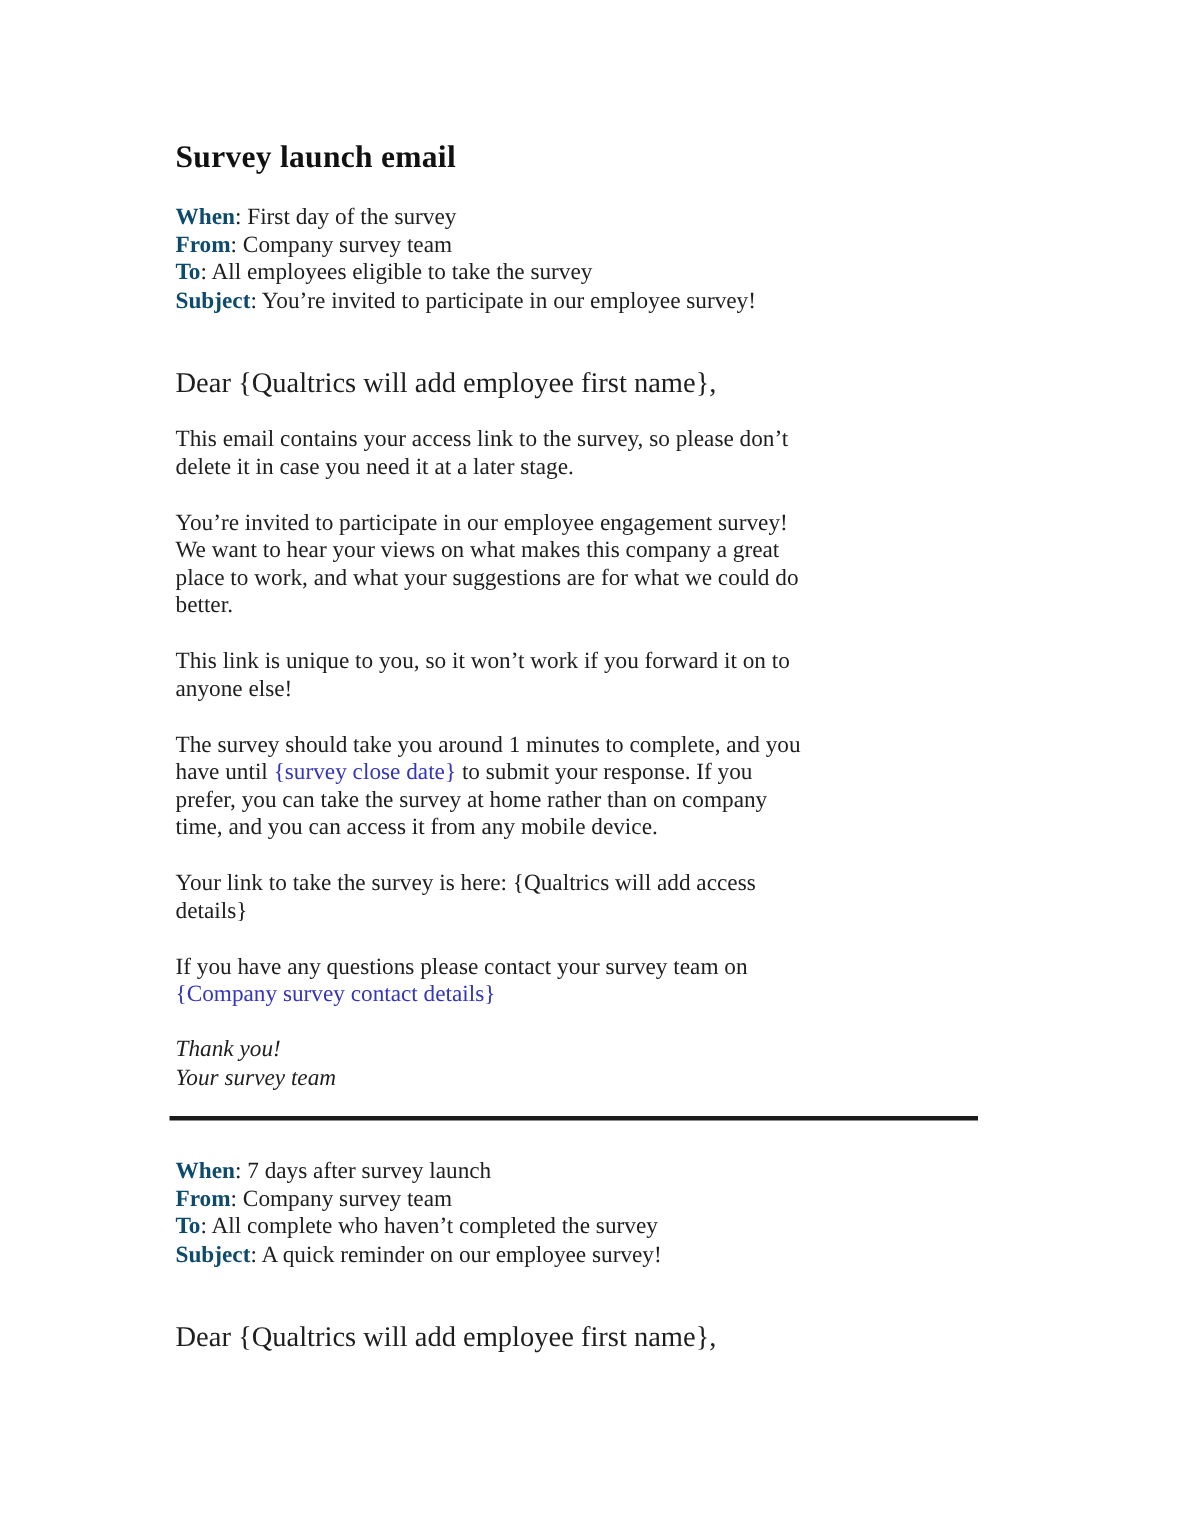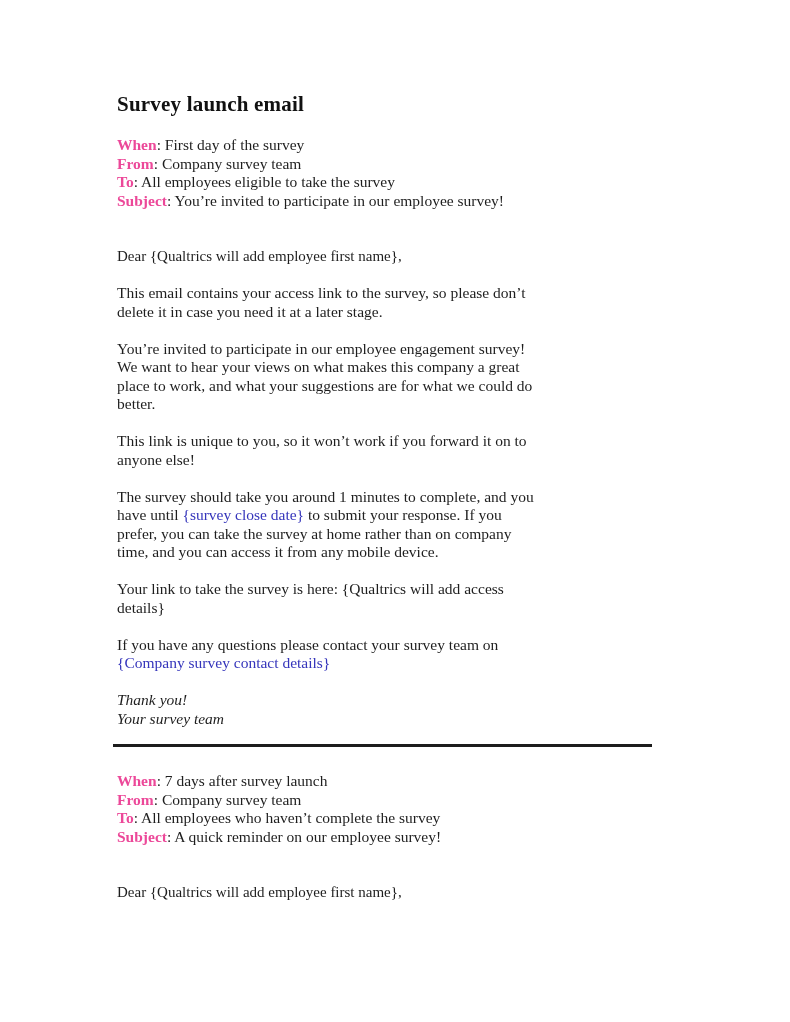--- a/index.html
+++ b/index.html
@@ -29,25 +29,25 @@
   .meta-block {
     margin: 0;
   }
   p.meta-line {
     margin: 0;
     font-size: 15.5px;
     line-height: 18.5px;
   }
   p.meta-line strong {
     font-weight: bold;
-    color: #ec4899;
+    color: #0c4a6e;
   }
   p.salutation {
     margin: 37px 0 18.5px 0;
-    font-size: 15px;
+    font-size: 19px;
     line-height: 18.5px;
   }
   p.body-para {
     margin: 0 0 18.5px 0;
     font-size: 15.5px;
     line-height: 18.5px;
   }
   p.signoff {
     margin: 0 0 0 0;
     font-size: 15.5px;
@@ -96,20 +96,20 @@
     <p class="signoff"><span>Thank you!</span><br><span>Your survey team</span></p>
   </section>
 
   <hr class="section-divider">
 
   <section>
 
     <div class="meta-block">
       <p class="meta-line"><strong>When</strong><span>: 7 days after survey launch</span></p>
       <p class="meta-line"><strong>From</strong><span>: Company survey team</span></p>
-      <p class="meta-line"><strong>To</strong><span>: All employees who haven’t complete the survey</span></p>
+      <p class="meta-line"><strong>To</strong><span>: All complete who haven’t completed the survey</span></p>
       <p class="meta-line"><strong>Subject</strong><span>: A quick reminder on our employee survey!</span></p>
     </div>
 
     <p class="salutation">Dear {Qualtrics will add employee first name},</p>
   </section>
 
 </div>
 
 </body></html>

